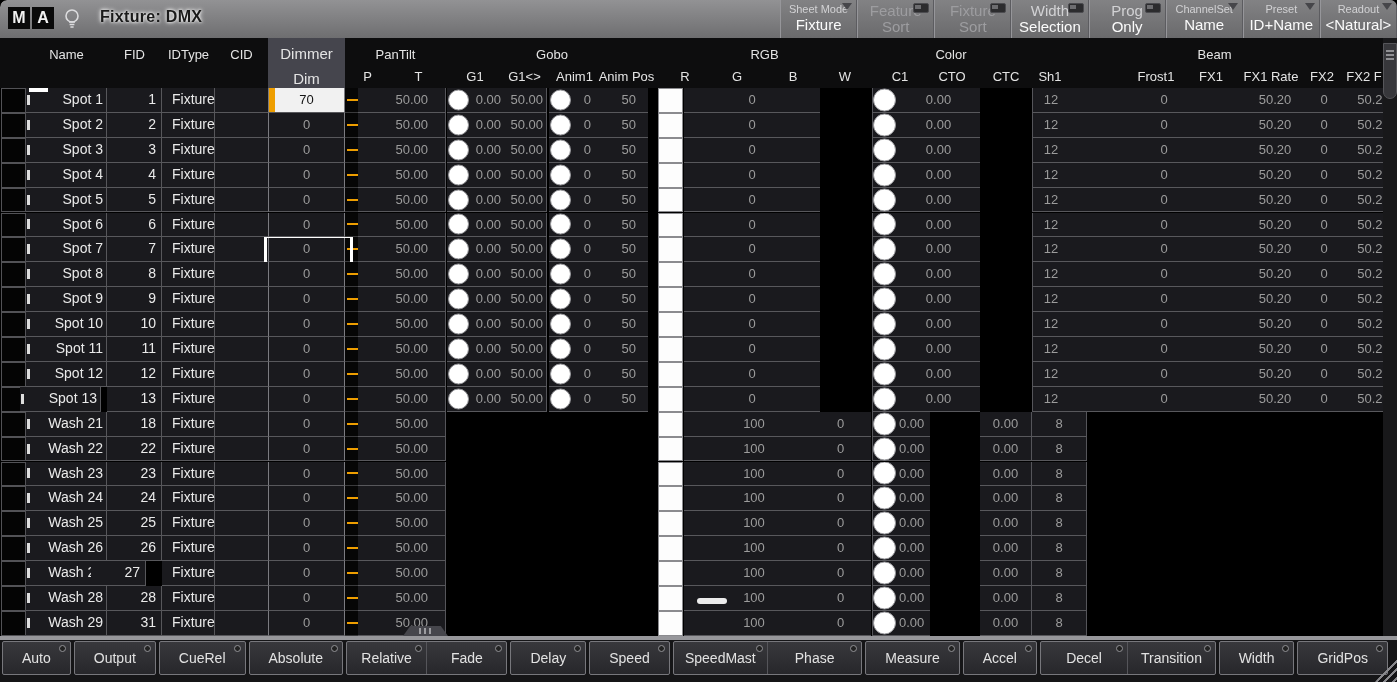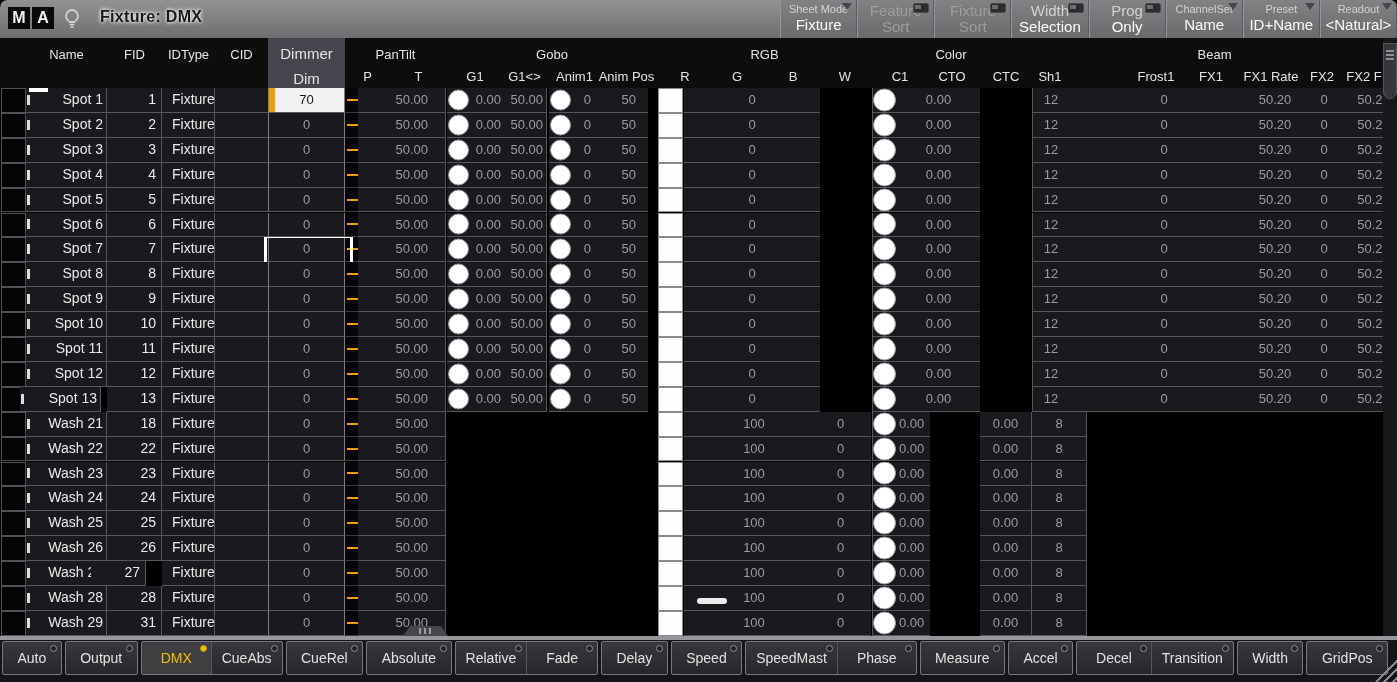--- a/index.html
+++ b/index.html
@@ -801,24 +801,20 @@
 
   <div class="encbar">
     <div class="encstrip"></div>
     <div class="encrow" id="encrow">
         <div class="egroup" style="flex-grow: 1;">
           <div class="ebtn">Auto<div class="dot"></div></div>
         </div>
         <div class="egroup" style="flex-grow: 1;">
           <div class="ebtn">Output<div class="dot"></div></div>
         </div>
-        <div class="egroup" style="flex-grow: 2;">
-          <div class="ebtn selected" style="color: rgb(240, 192, 0);">DMX<div class="dot" style="background: rgb(240, 192, 0); border-color: rgb(192, 154, 0);"></div></div>
-          <div class="ebtn">CueAbs<div class="dot"></div></div>
-        </div>
         <div class="egroup" style="flex-grow: 1;">
           <div class="ebtn">CueRel<div class="dot"></div></div>
         </div>
         <div class="egroup" style="flex-grow: 1;">
           <div class="ebtn">Absolute<div class="dot"></div></div>
         </div>
         <div class="egroup" style="flex-grow: 2;">
           <div class="ebtn">Relative<div class="dot"></div></div>
           <div class="ebtn">Fade<div class="dot"></div></div>
         </div>

